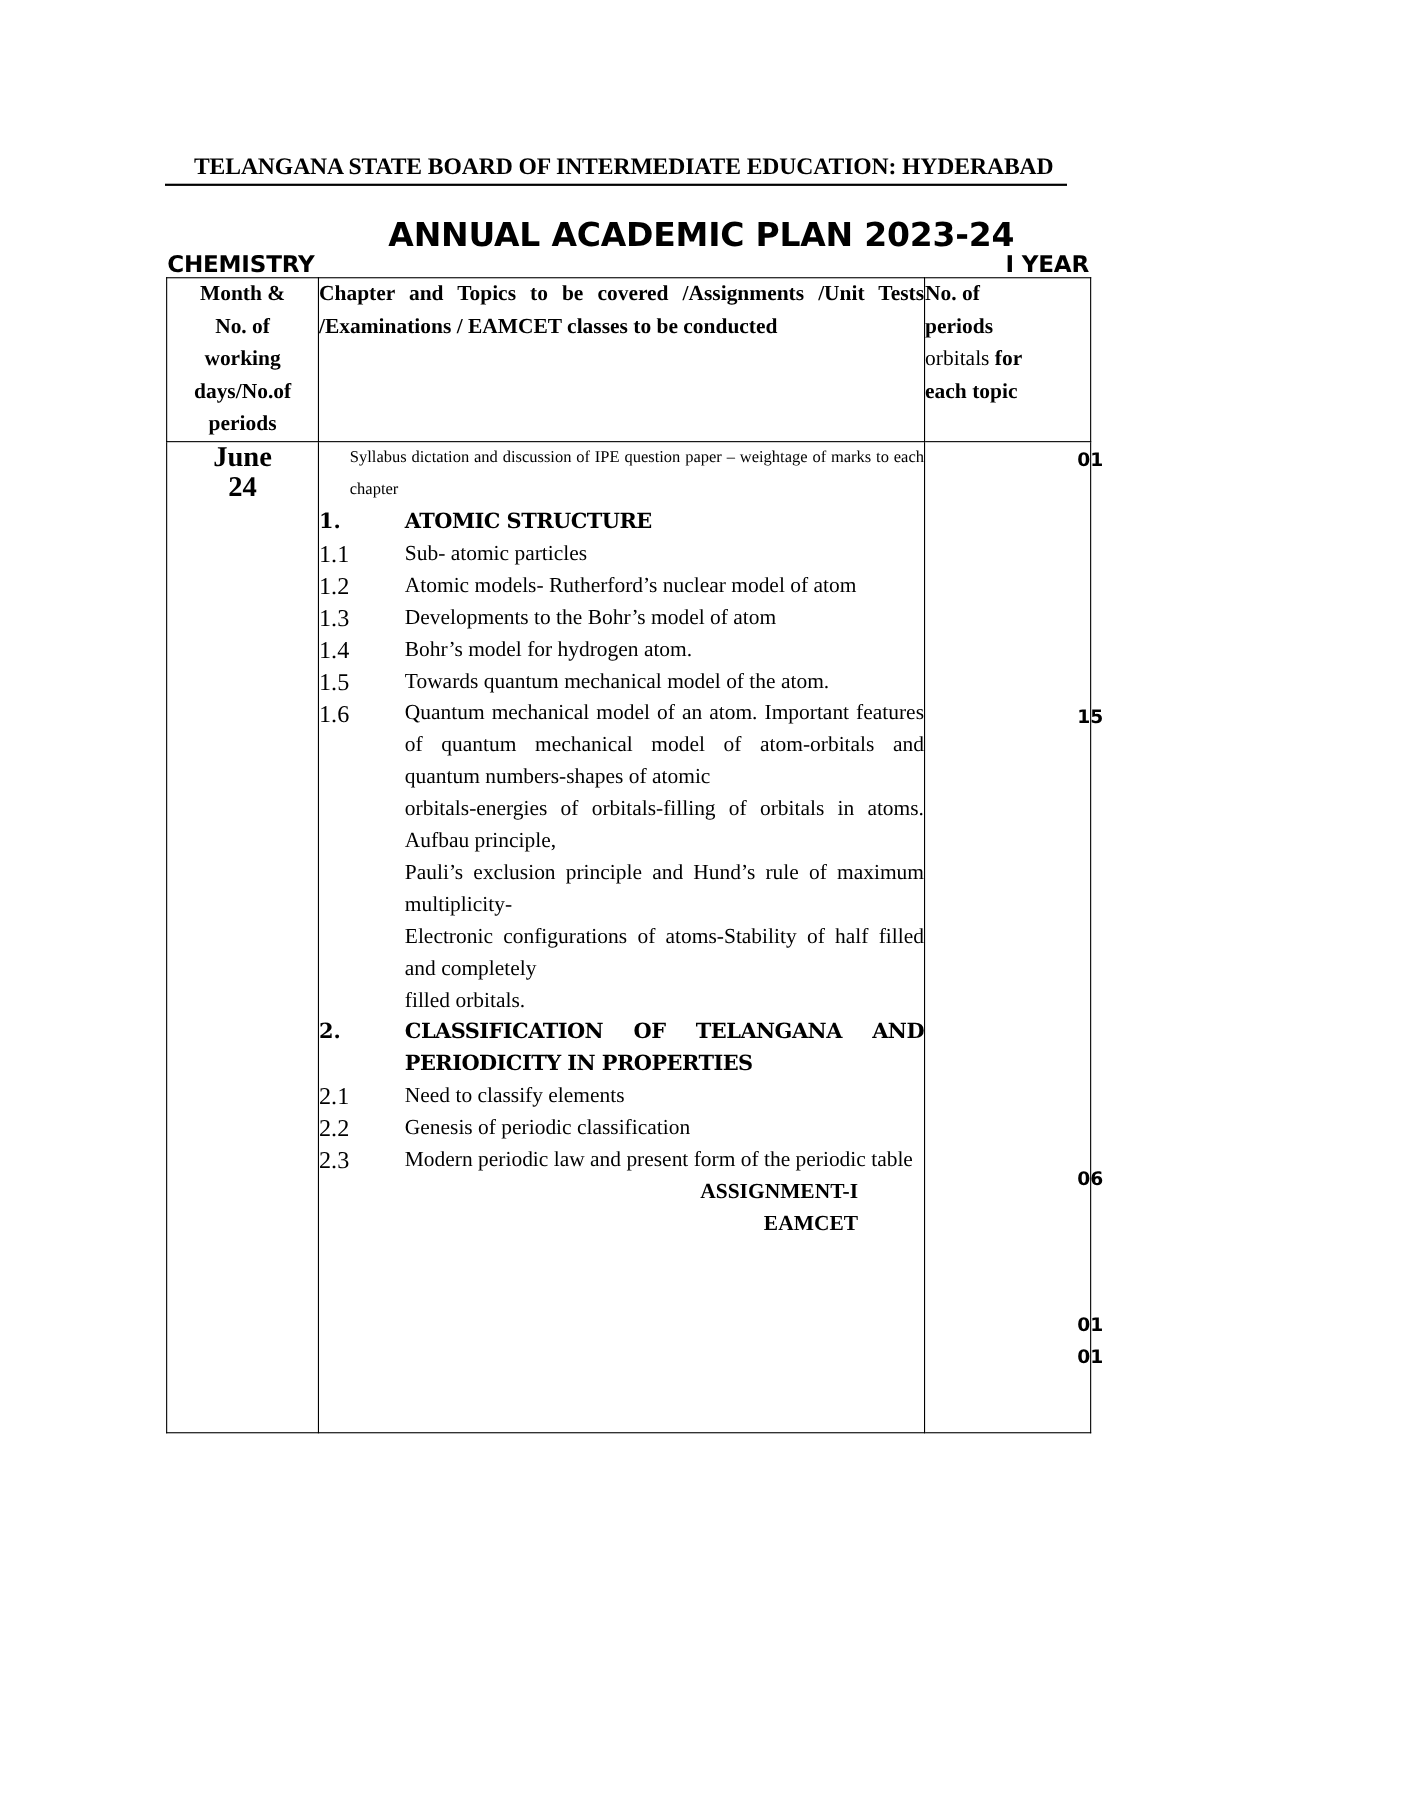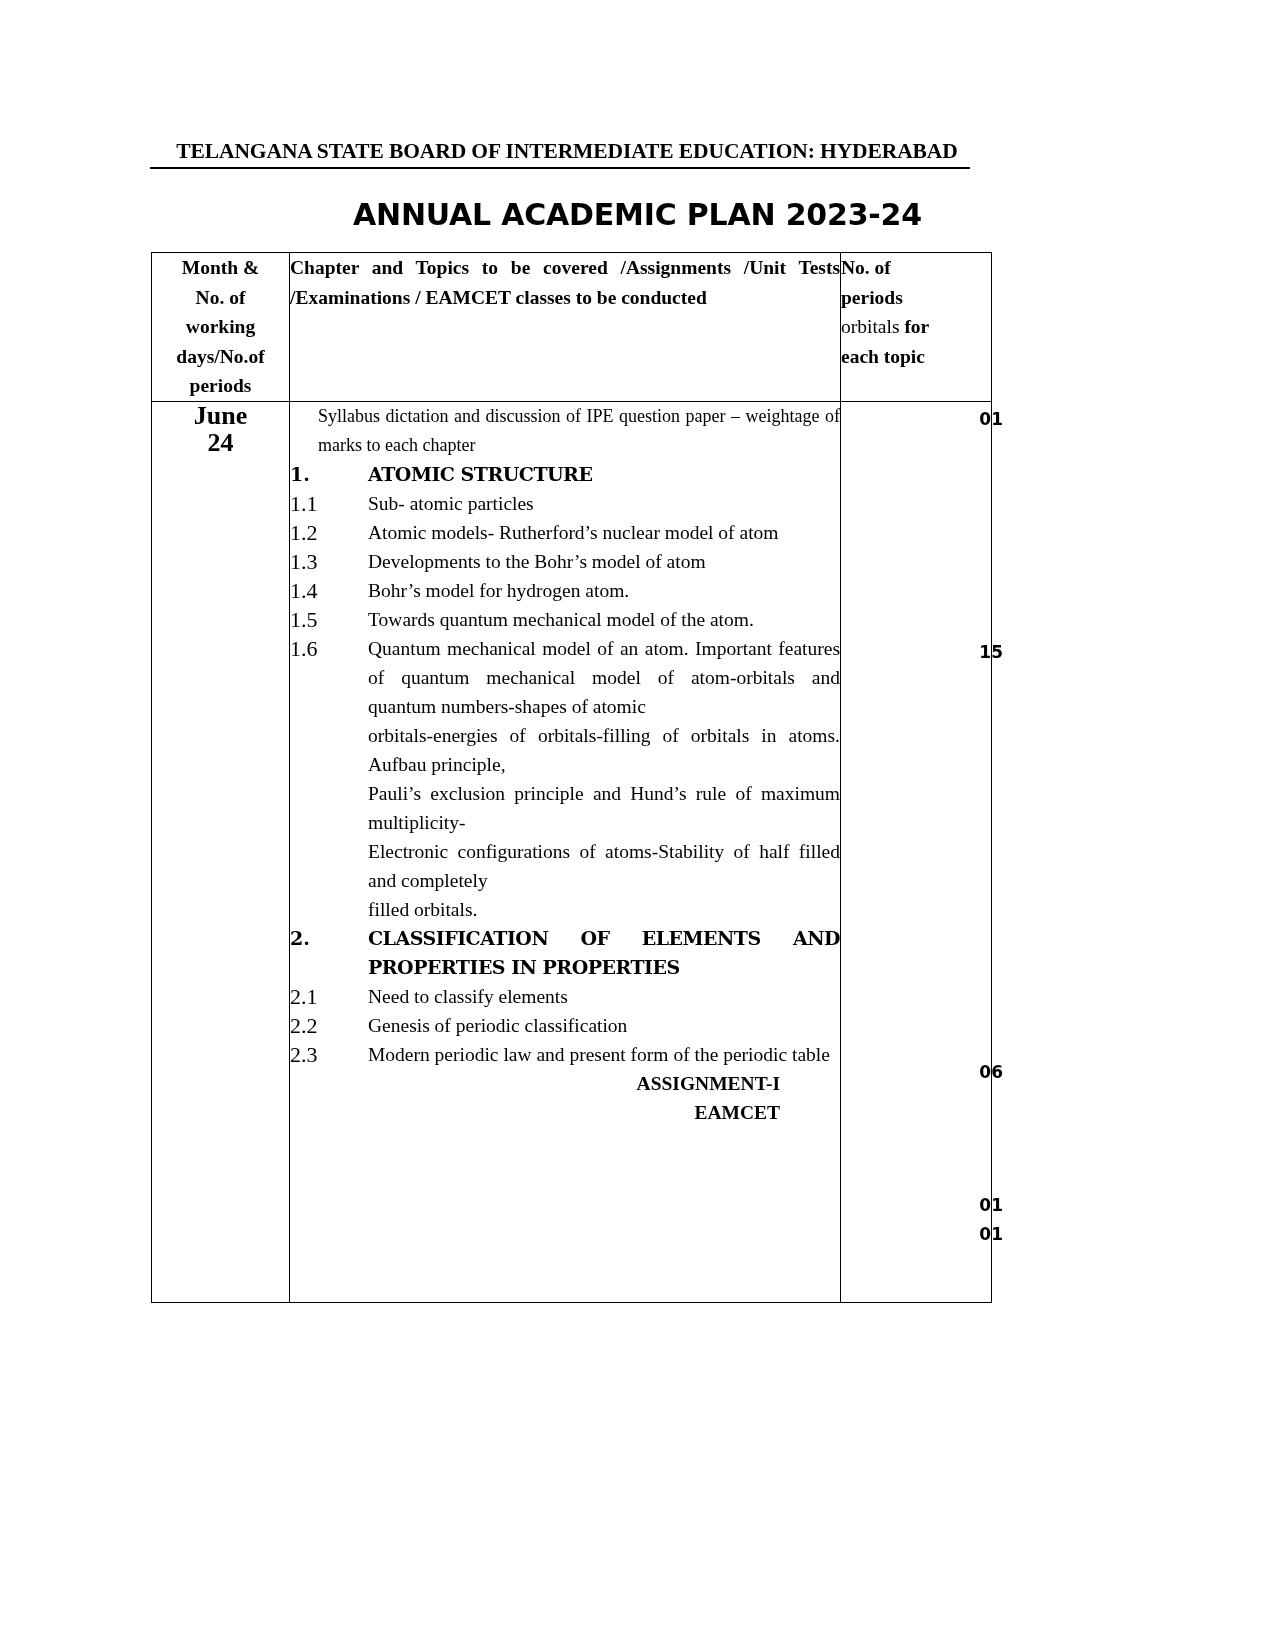--- a/index.html
+++ b/index.html
@@ -132,21 +132,21 @@
     position: relative;
     font-family: "DejaVu Sans", sans-serif;
     font-weight: bold;
     font-size: 19px;
   }
 
   
   .intro-line {
     margin-left: 28px;
     text-indent: 0;
-    font-size: 18px;
+    font-size: 15px;
     line-height: 29px;
   }
   .intro-line.just {
     text-align: justify;
     text-align-last: left;
   }
 
   .topic-row {
     display: flex;
     align-items: flex-start;
@@ -211,20 +211,24 @@
 </head>
 <body>
 
 <div class="page">
 
   <div class="board-title">TELANGANA STATE BOARD OF INTERMEDIATE EDUCATION: HYDERABAD</div>
   <div class="board-title-underline"></div>
 
   <div class="plan-title">ANNUAL ACADEMIC PLAN 2023-24</div>
 
+  <div class="subject-line">
+    <span>CHEMISTRY</span>
+    <span>I YEAR</span>
+  </div>
 
   <table class="plan-table">
     <colgroup>
       <col class="col-month">
       <col class="col-topics">
       <col class="col-periods">
     </colgroup>
     <tbody>
       <tr>
         <td class="hdr-month">
@@ -290,21 +294,21 @@
             <span class="topic-text just">Quantum mechanical model of an atom. Important features of quantum mechanical model of atom-orbitals and quantum numbers-shapes of atomic</span>
           </div>
 
           <div class="cont-line just">orbitals-energies of orbitals-filling of orbitals in atoms. Aufbau principle,</div>
           <div class="cont-line just">Pauli’s exclusion principle and Hund’s rule of maximum multiplicity-</div>
           <div class="cont-line just">Electronic configurations of atoms-Stability of half filled and completely</div>
           <div class="cont-line">filled orbitals.</div>
 
           <div class="topic-row">
             <span class="topic-num b">2.</span>
-            <span class="topic-text heading just">CLASSIFICATION OF ELEMENTS AND PROPERTIES IN PROPERTIES</span>
+            <span class="topic-text heading just">CLASSIFICATION OF TELANGANA AND PERIODICITY IN PROPERTIES</span>
           </div>
 
           <div class="topic-row">
             <span class="topic-num">2.1</span>
             <span class="topic-text">Need to classify elements</span>
           </div>
 
           <div class="topic-row">
             <span class="topic-num">2.2</span>
             <span class="topic-text">Genesis of periodic classification</span>

